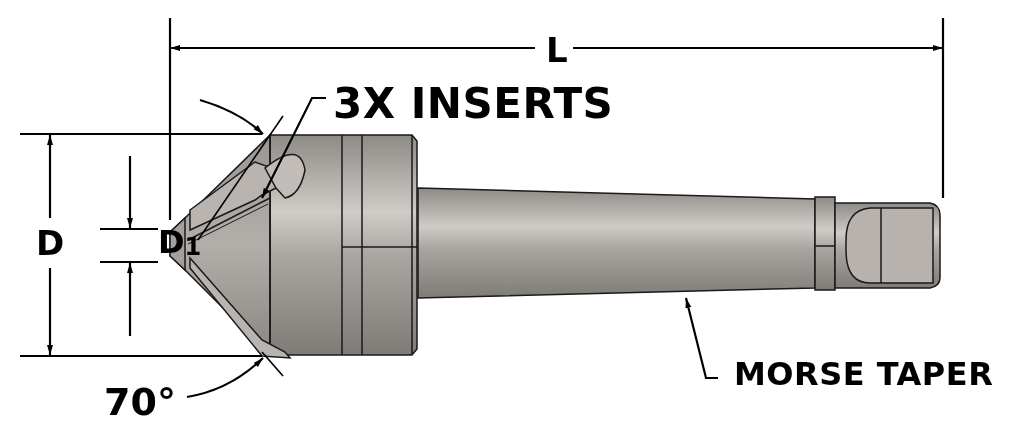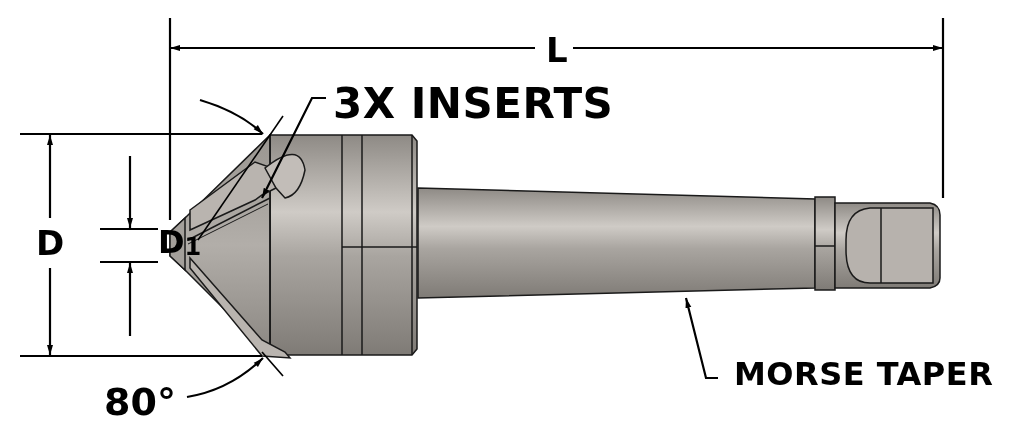--- a/index.html
+++ b/index.html
@@ -91,14 +91,14 @@
     <path d="M326,98 L312,98 L262,198" marker-end="url(#arr)"></path>
 
     <path d="M718,378 L706,378 L686,298" marker-end="url(#arr)"></path>
   </g>
 </svg>
 
 <div class="lbl" id="lbl-L">L</div>
 <div class="lbl" id="lbl-inserts">3X INSERTS</div>
 <div class="lbl" id="lbl-D">D</div>
 <div class="lbl" id="lbl-D1"><span>D</span><sub>1</sub></div>
-<div class="lbl" id="lbl-angle">80°</div>
+<div class="lbl" id="lbl-angle">70°</div>
 <div class="lbl" id="lbl-morse">MORSE TAPER</div>
 
 </body></html>

